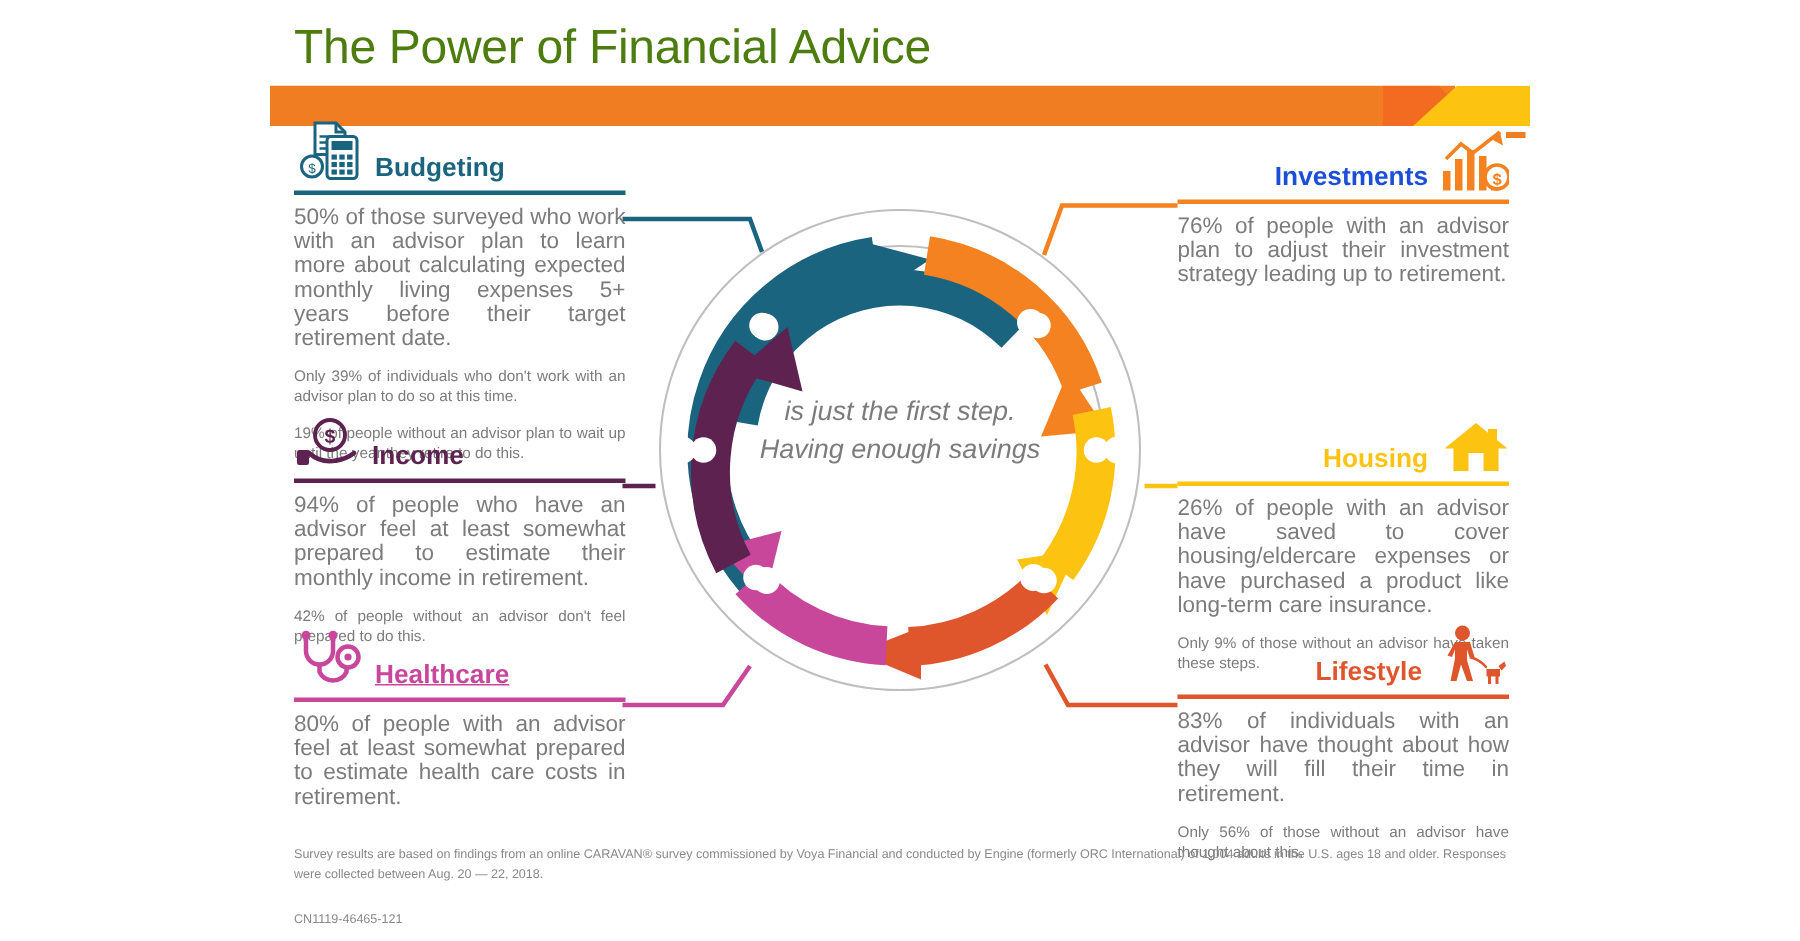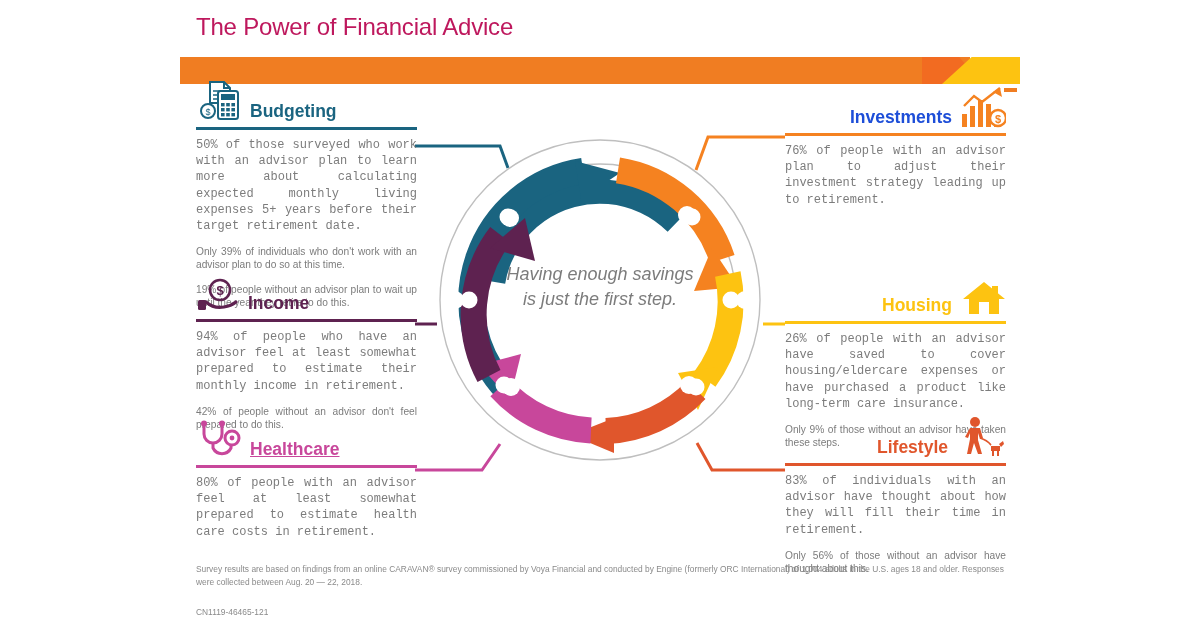--- a/index.html
+++ b/index.html
@@ -8,21 +8,21 @@
     background:#ffffff;
     font-family:"Liberation Sans", sans-serif;
     -webkit-font-smoothing:antialiased;
     overflow:hidden;
   }
   .page{position:relative;width:1200px;height:627px;}
 
   
   .title{
     position:absolute;left:196px;top:13px;
-    font-size:24px;font-weight:normal;color:#be185d;
+    font-size:32px;font-weight:normal;color:#4d7c0f;
     letter-spacing:-.2px;
   }
   .band{
     position:absolute;left:180px;top:57px;width:840px;height:27px;
     overflow:hidden;
   }
   .band .seg-orange2{
     position:absolute;left:0;top:0;width:790px;height:27px;
     background:#f07d22;
   }
@@ -45,23 +45,22 @@
   .panel .head{
     position:relative;height:30px;display:flex;align-items:flex-end;
   }
   .panel .heading{
     font-size:17.5px;font-weight:bold;line-height:1;
     white-space:nowrap;
   }
   .panel .rule{height:3px;width:100%;margin-top:5px;}
   .panel p{margin:0;color:#7c7c7c;}
   .panel .lead{
-    font-size:12px;line-height:16.2px;text-align:justify;
+    font-size:15px;line-height:16.2px;text-align:justify;
     margin-top:7px;
-    font-family:Liberation Mono, monospace;
   }
   .panel .sub{
     font-size:10.2px;line-height:13.2px;margin-top:11px;text-align:justify;
   }
   .panel.left .head{justify-content:flex-start;}
   .panel.right .head{justify-content:flex-end;}
   .panel.right .lead,.panel.right .sub{text-align:justify;}
 
   .icon{display:block;}
   .icon-wrap{display:flex;align-items:flex-end;}
@@ -165,22 +164,22 @@
       <circle cx="277" cy="102" r="8.5" fill="#ffffff"></circle>
       <circle cx="316" cy="185" r="8.5" fill="#ffffff"></circle>
       <circle cx="281" cy="272" r="8.5" fill="#ffffff"></circle>
       <circle cx="89" cy="270" r="8.5" fill="#ffffff"></circle>
       <circle cx="54" cy="185" r="8.5" fill="#ffffff"></circle>
     </g>
   </svg>
 
   <div class="center-text">
     <div class="t2">
+      <div>is just the first step.</div>
       <div>Having enough savings</div>
-      <div>is just the first step.</div>
     </div>
   </div>
 
   <div class="panel left" style="left:196px;top:92px;width:221px;">
     <div class="head">
       <span class="icon-wrap">
         <svg class="icon" width="48" height="44" viewBox="0 0 48 44" aria-hidden="true">
           <g fill="none" stroke="#1a6480" stroke-width="2">
             <path d="M14 4 h14 l6 6 v15 h-20 z" fill="#ffffff"></path>
             <path d="M28 4 v6 h6"></path>

